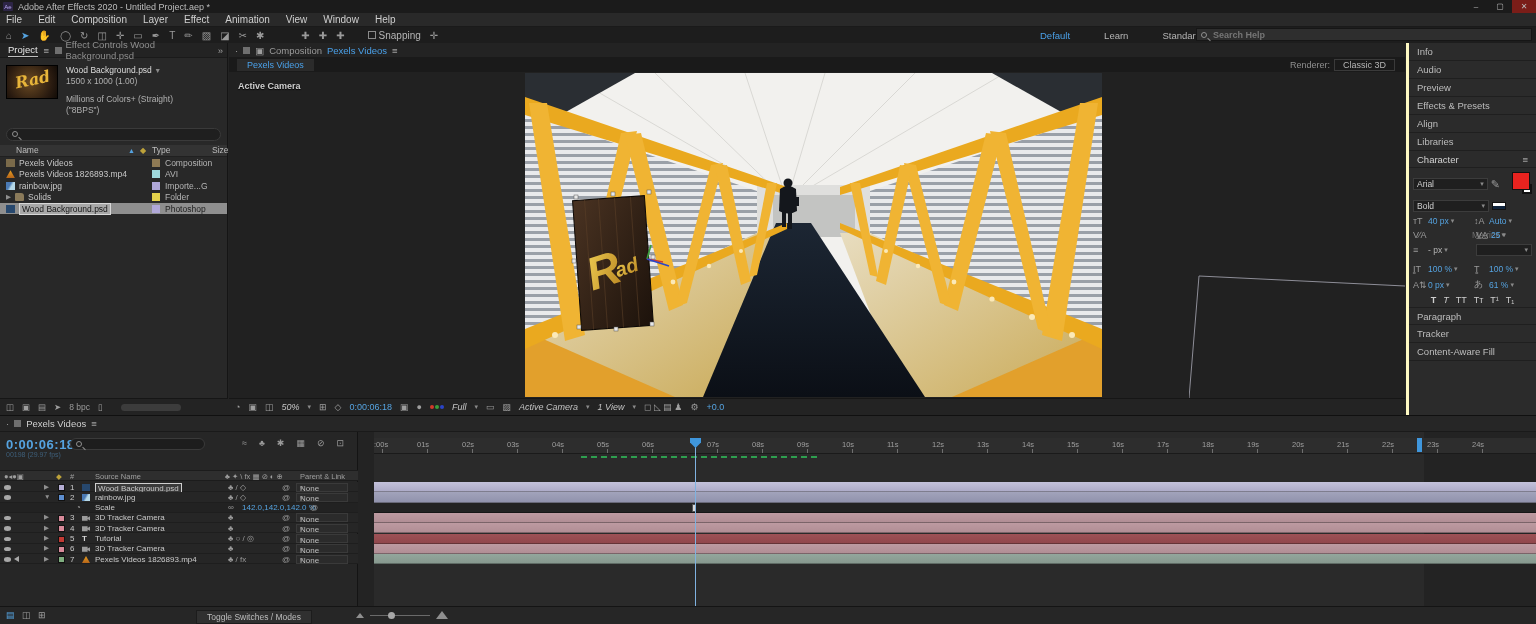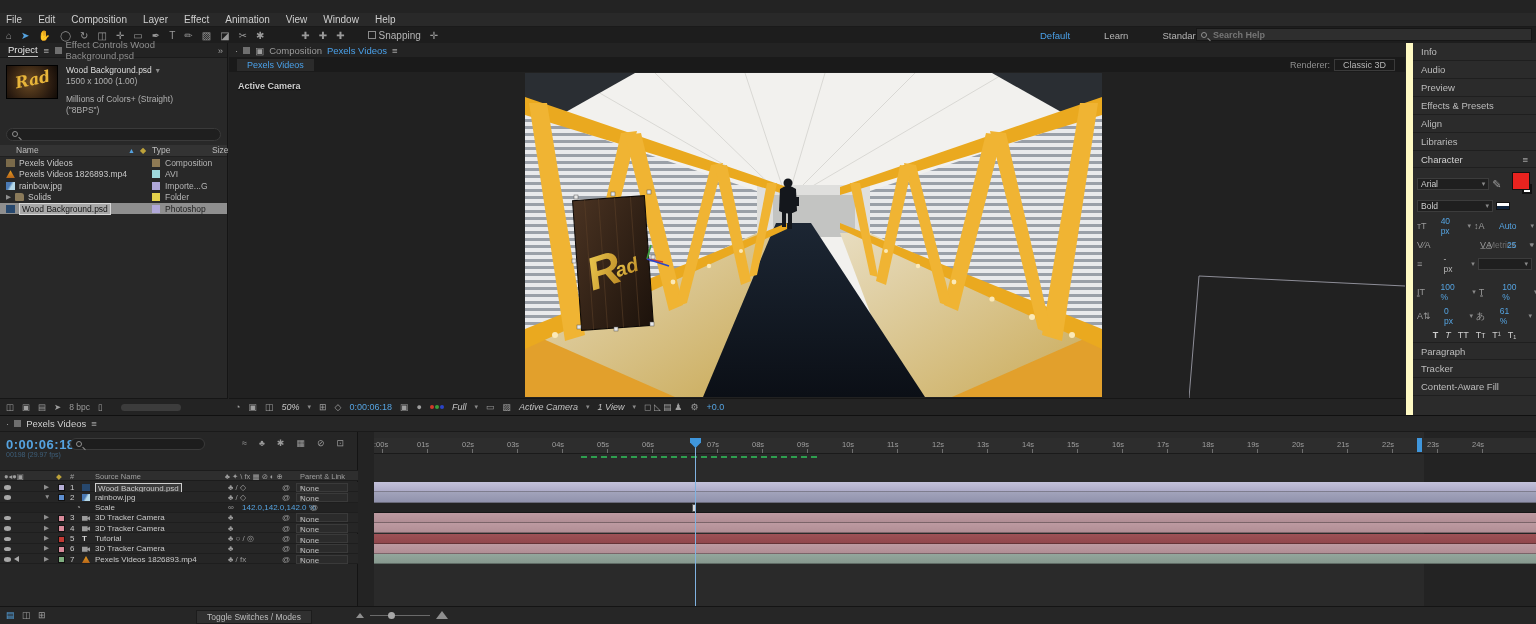--- a/index.html
+++ b/index.html
@@ -64,27 +64,27 @@
   #viewer-area{position:absolute;left:0;top:29px;width:1176px;height:326px;background:#212121;overflow:hidden;}
   #comp-image{position:absolute;left:296px;top:1px;width:577px;height:324px;background:#f0efec;}
   #wireframe{position:absolute;left:960px;top:180px;width:216px;height:146px;}
   #comp-toolbar{position:absolute;left:0;top:355px;width:1176px;height:17px;background:#232323;border-top:1px solid #161616;display:flex;align-items:center;gap:8px;padding-left:6px;font-size:9px;color:#a8a8a8;}
   #comp-toolbar .val{color:#c3c3c3;font-style:italic;}
   #comp-toolbar .blue{color:#55a3e0;}
   .ddv{font-size:7px;color:#8a8a8a;}
   .rgb-dots{display:inline-flex;gap:1px;}
   .rgb-dots i{width:4px;height:4px;border-radius:50%;display:inline-block;}
   
-  #sidebar{left:1406px;top:43px;width:130px;height:372px;background:#2b2b2b;border-left:7px solid #fef9c3;}
+  #sidebar{left:1406px;top:43px;width:130px;height:372px;background:#2b2b2b;border-left:3px solid #fef9c3;}
   .side-bar-item{height:18px;display:flex;align-items:center;padding-left:8px;font-size:9.5px;color:#bdbdbd;border-bottom:1px solid #1f1f1f;background:#2b2b2b;}
   #char-head{height:17px;display:flex;align-items:center;justify-content:space-between;padding:0 8px;font-size:9.5px;color:#d2d2d2;border-bottom:1px solid #1f1f1f;}
   #char-body{padding:4px 4px 2px 4px;font-size:8.5px;color:#b5b5b5;}
   .ddl{background:#1f1f1f;border:1px solid #3c3c3c;display:flex;align-items:center;justify-content:space-between;padding:0 3px;height:12px;color:#cfcfcf;}
   .char-row{display:flex;align-items:center;gap:3px;margin-bottom:4px;}
-  .char-col{display:flex;align-items:center;gap:14px;width:60px;}
+  .char-col{display:flex;align-items:center;gap:2px;width:60px;}
   .cv{color:#55a3e0;}
   .cvg{color:#6f6f6f;margin-left:44px;}
   .cico{color:#9a9a9a;font-size:9px;width:13px;display:inline-block;}
   #swatch-fill{width:18px;height:18px;background:#e8231f;border:1px solid #111;position:absolute;right:2px;top:0;}
   #swatch-stroke{width:10px;height:10px;background:#fff;border:2px solid #111;position:absolute;right:0px;top:12px;}
   #swatch-wrap{position:relative;width:26px;height:24px;}
   .faux-row{display:flex;gap:7px;justify-content:center;color:#cfcfcf;font-size:9px;margin-top:3px;}
   
   #timeline{left:0;top:415px;width:1536px;height:209px;background:#232323;border-top:1px solid #101010;}
   #tl-tab-row{height:16px;display:flex;align-items:center;gap:5px;padding-left:6px;font-size:9.5px;color:#d0d0d0;background:#262626;border-bottom:1px solid #1a1a1a;}
@@ -124,20 +124,29 @@
   #tl-zoom .trackline{width:60px;height:1px;background:#6a6a6a;position:relative;}
   #tl-zoom .knob{position:absolute;left:18px;top:-3px;width:7px;height:7px;border-radius:50%;background:#a8a8a8;}
   .mtn-s{width:0;height:0;border-left:4px solid transparent;border-right:4px solid transparent;border-bottom:5px solid #8f8f8f;}
   .mtn-b{width:0;height:0;border-left:6px solid transparent;border-right:6px solid transparent;border-bottom:8px solid #8f8f8f;}
 </style>
 </head>
 <body>
 
 <div id="app">
 
+  <div id="titlebar" class="abs">
+    <span id="ae-badge">Ae</span>
+    <span>Adobe After Effects 2020 - Untitled Project.aep *</span>
+    <div id="win-controls">
+      <span>–</span>
+      <span>▢</span>
+      <span id="win-close">✕</span>
+    </div>
+  </div>
 
   <div id="menubar" class="abs">
     <span>File</span>
     <span>Edit</span>
     <span>Composition</span>
     <span>Layer</span>
     <span>Effect</span>
     <span>Animation</span>
     <span>View</span>
     <span>Window</span>

